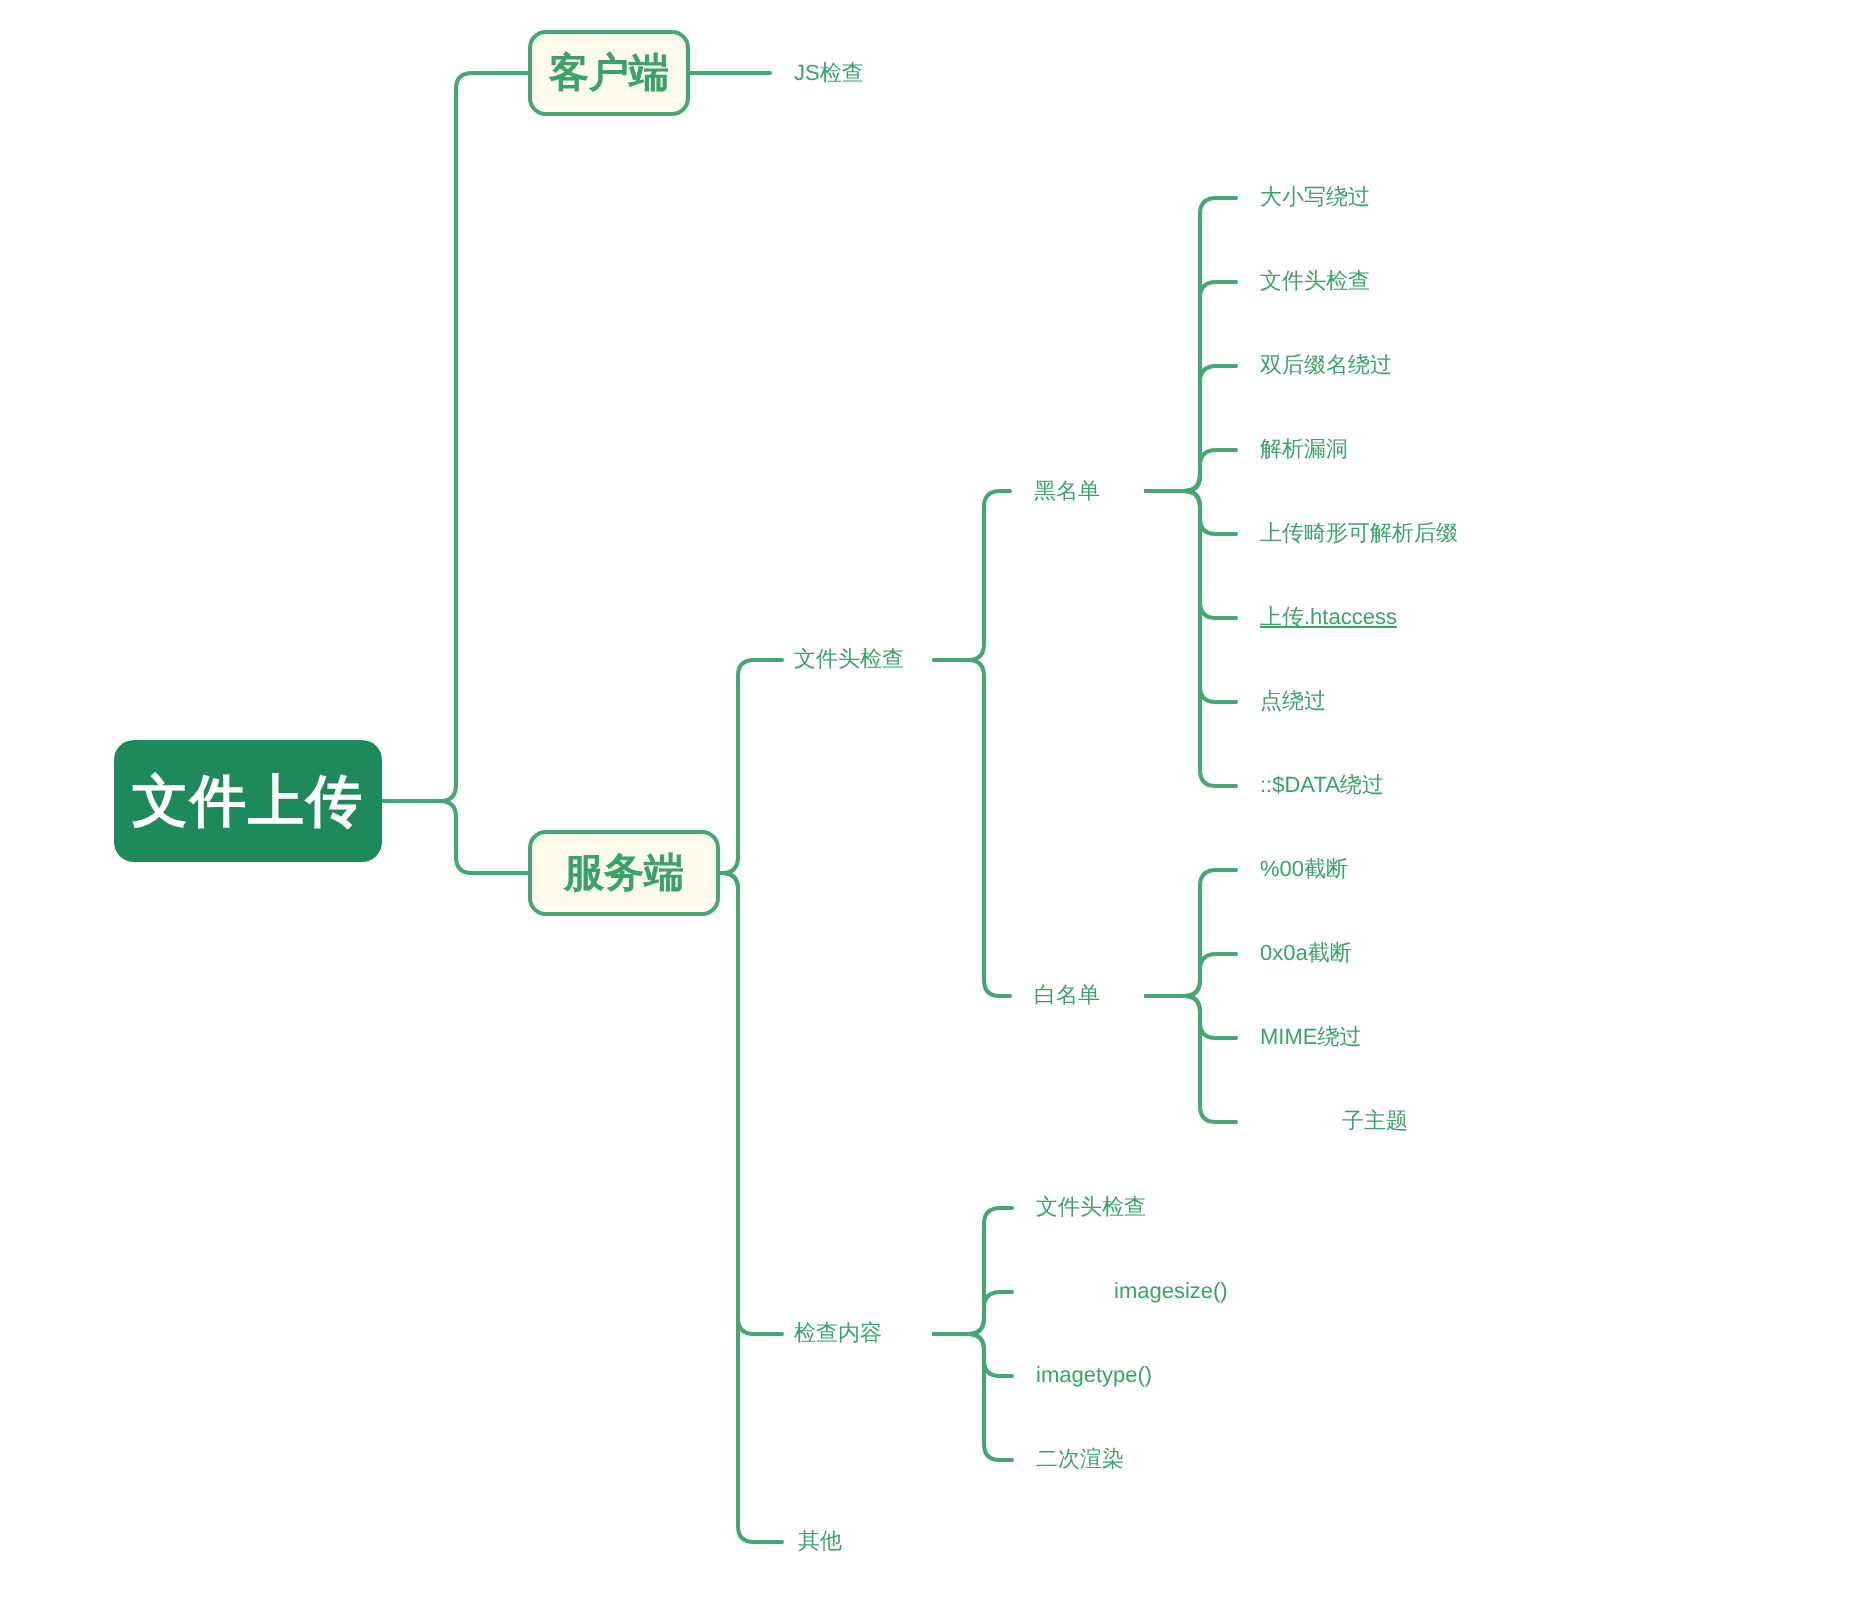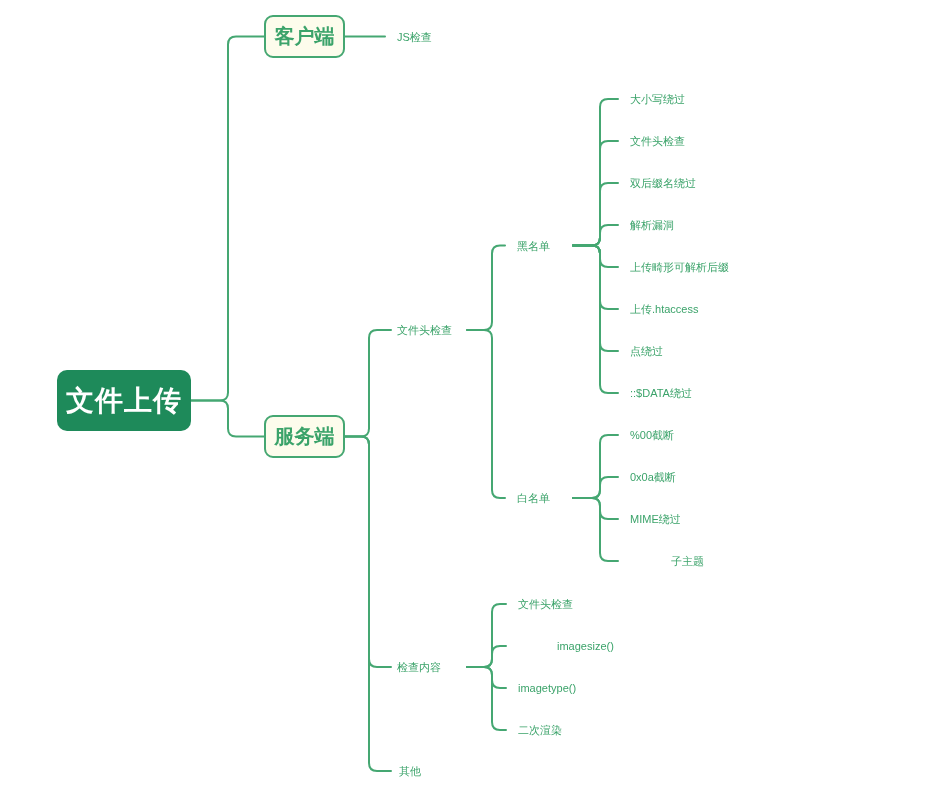--- a/index.html
+++ b/index.html
@@ -86,33 +86,33 @@
       <path d="M 573 498 L 592 498 Q 600 498 600 506 L 600 511 Q 600 519 608 519 L 618 519" class="edge"></path>
       <path d="M 573 498 L 592 498 Q 600 498 600 506 L 600 553 Q 600 561 608 561 L 618 561" class="edge"></path>
       <path d="M 467 667 L 484 667 Q 492 667 492 659 L 492 612 Q 492 604 500 604 L 506 604" class="edge"></path>
       <path d="M 467 667 L 484 667 Q 492 667 492 659 L 492 654 Q 492 646 500 646 L 506 646" class="edge"></path>
       <path d="M 467 667 L 484 667 Q 492 667 492 675 L 492 680 Q 492 688 500 688 L 506 688" class="edge"></path>
       <path d="M 467 667 L 484 667 Q 492 667 492 675 L 492 722 Q 492 730 500 730 L 506 730" class="edge"></path>
     </svg>
   <div id="nodes">
       <div class="node node-root" style="left: 57px; top: 370px; width: 134px; height: 61px;">文件上传</div>
       <div class="node node-box" style="left: 264px; top: 15px; width: 81px; height: 43px;">客户端</div>
-      <div class="node node-box" style="left: 264px; top: 415px; width: 81px; height: 43px;">服务端</div>
+      <div class="node node-box" style="left: 264px; top: 415px; width: 96px; height: 43px;">服务端</div>
       <div class="node node-text" style="left: 397px; top: 25.5px;">JS检查</div>
       <div class="node node-text" style="left: 397px; top: 319px;">文件头检查</div>
       <div class="node node-text" style="left: 397px; top: 656px;">检查内容</div>
       <div class="node node-text" style="left: 399px; top: 760px;">其他</div>
       <div class="node node-text" style="left: 517px; top: 234.5px;">黑名单</div>
       <div class="node node-text" style="left: 517px; top: 487px;">白名单</div>
       <div class="node node-text" style="left: 630px; top: 88px;">大小写绕过</div>
       <div class="node node-text" style="left: 630px; top: 130px;">文件头检查</div>
       <div class="node node-text" style="left: 630px; top: 172px;">双后缀名绕过</div>
       <div class="node node-text" style="left: 630px; top: 214px;">解析漏洞</div>
       <div class="node node-text" style="left: 630px; top: 256px;">上传畸形可解析后缀</div>
-      <div class="node node-text" style="left: 630px; top: 298px;">上传.htaccess</div>
+      <div class="node node-text" style="left: 630px; top: 298px; text-decoration: underline;">上传.htaccess</div>
       <div class="node node-text" style="left: 630px; top: 340px;">点绕过</div>
       <div class="node node-text" style="left: 630px; top: 382px;">::$DATA绕过</div>
       <div class="node node-text" style="left: 630px; top: 424px;">%00截断</div>
       <div class="node node-text" style="left: 630px; top: 466px;">0x0a截断</div>
       <div class="node node-text" style="left: 630px; top: 508px;">MIME绕过</div>
       <div class="node node-text" style="left: 630px; top: 550px; margin-left: 41px;">子主题</div>
       <div class="node node-text" style="left: 518px; top: 593px;">文件头检查</div>
       <div class="node node-text" style="left: 518px; top: 635px; margin-left: 39px;">imagesize()</div>
       <div class="node node-text" style="left: 518px; top: 677px;">imagetype()</div>
       <div class="node node-text" style="left: 518px; top: 719px;">二次渲染</div>

